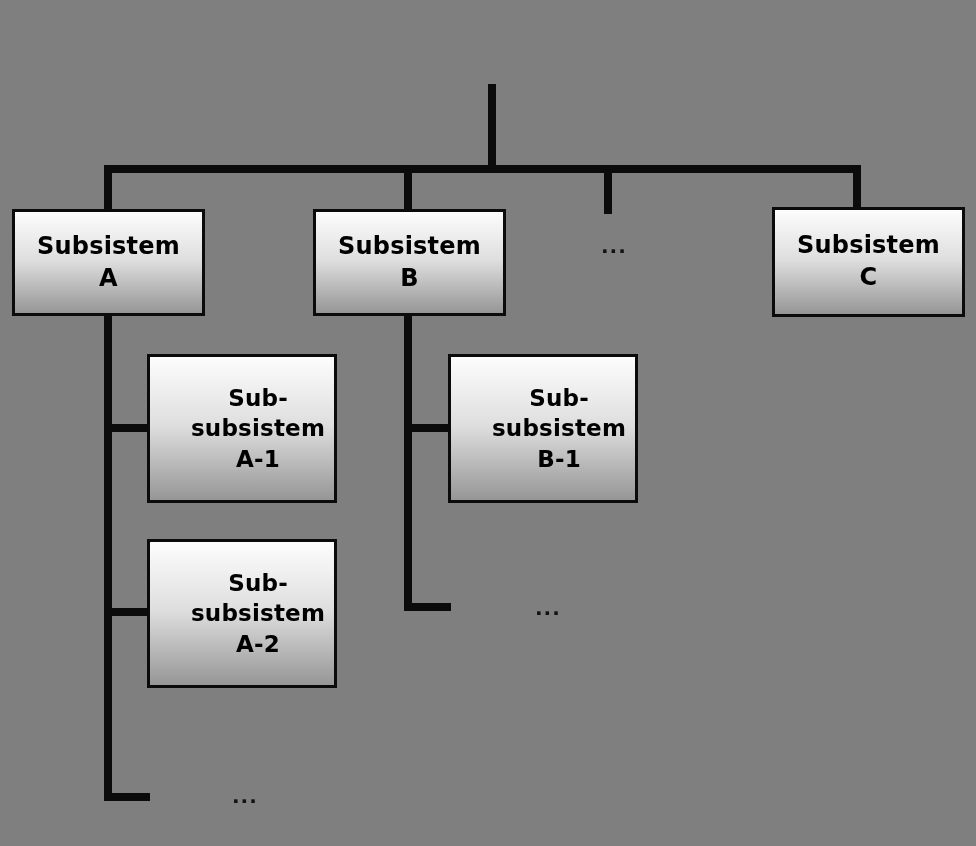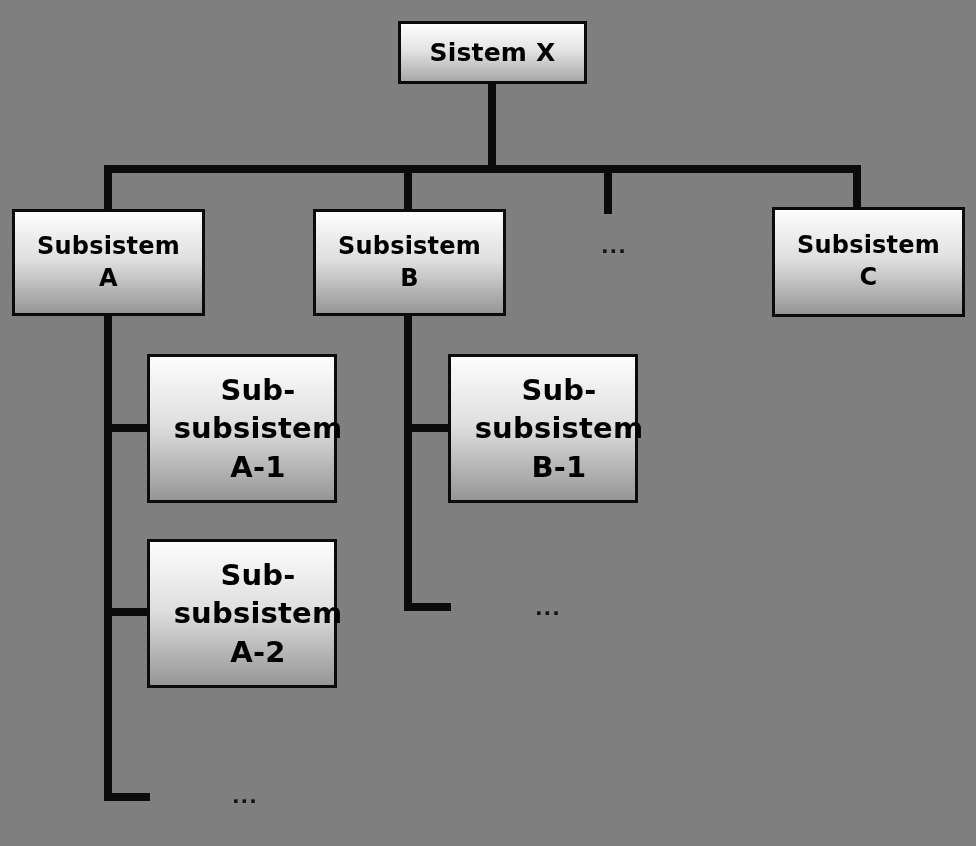--- a/index.html
+++ b/index.html
@@ -46,21 +46,21 @@
     white-space: pre-line;
     padding: 0 6px;
   }
   .node-root {
     font-size: 25px;
   }
   .node-l1 {
     font-size: 24px;
   }
   .node-l2 {
-    font-size: 29px;
+    font-size: 23px;
     padding-left: 38px;
   }
   .ellipsis {
     position: absolute;
     color: #121212;
     font-family: "DejaVu Sans", sans-serif;
     font-weight: bold;
     font-size: 20px;
     line-height: 1;
     letter-spacing: 1px;
@@ -95,21 +95,20 @@
       <line x1="105" y1="428" x2="150" y2="428"></line>
       <line x1="105" y1="612" x2="150" y2="612"></line>
       <line x1="105" y1="797" x2="150" y2="797"></line>
 
       <line x1="408" y1="313" x2="408" y2="611"></line>
       <line x1="405" y1="428" x2="451" y2="428"></line>
       <line x1="405" y1="607" x2="451" y2="607"></line>
     </g>
   </svg>
 
-  <div class="node node-root" style="left:398px; top:21px; width:189px; height:63px; background:linear-gradient(to bottom,#fdfdfd 0%,#e4e4e4 45%,#a8a8a8 100%);">Sistem X</div>
 
   <div class="node node-l1" style="left:12px; top:209px; width:193px; height:107px; background:linear-gradient(to bottom,#fdfdfd 0%,#dedede 48%,#969696 100%);">Subsistem
 A</div>
 
   <div class="node node-l1" style="left:313px; top:209px; width:193px; height:107px; background:linear-gradient(to bottom,#fdfdfd 0%,#dedede 48%,#969696 100%);">Subsistem
 B</div>
 
   <div class="node node-l1" style="left:772px; top:207px; width:193px; height:110px; background:linear-gradient(to bottom,#fdfdfd 0%,#dedede 48%,#969696 100%);">Subsistem
 C</div>
 

